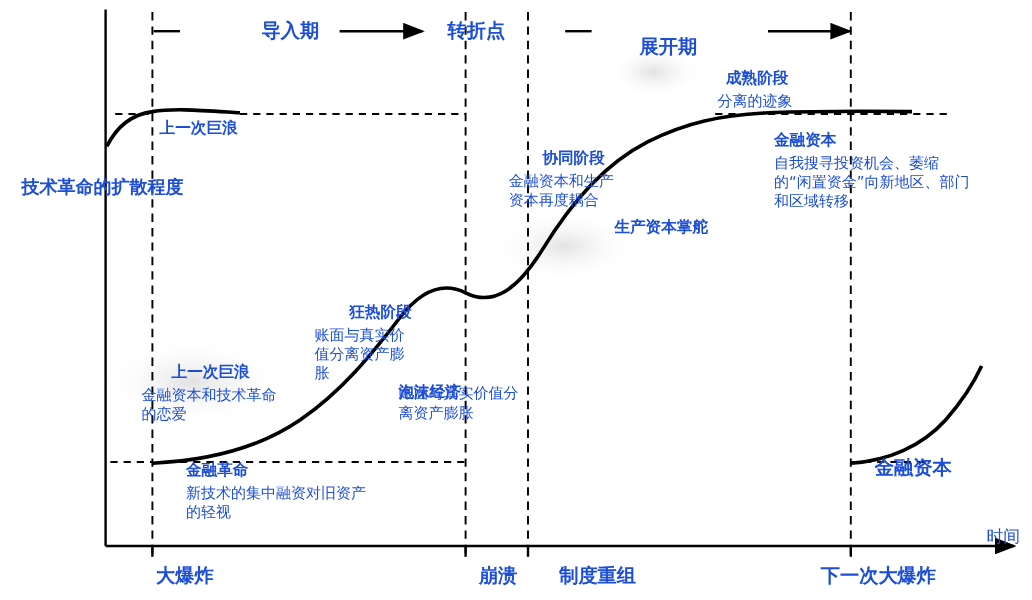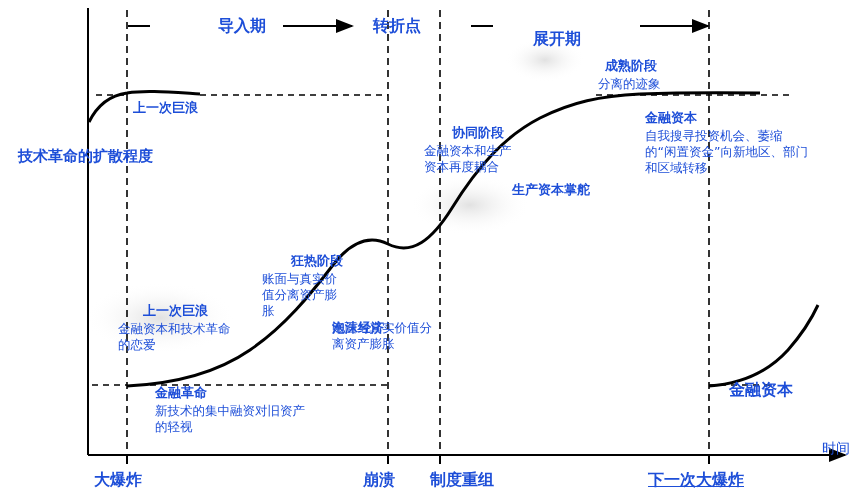--- a/index.html
+++ b/index.html
@@ -44,20 +44,21 @@
   
   .phase-hdr {
     font-size: 16px;
     font-weight: bold;
   }
 
   
   .evt {
     font-size: 16px;
     font-weight: bold;
+    margin-left: 36px;
   }
 
   
   .ann-title {
     font-size: 13px;
     font-weight: bold;
   }
   .ann-body {
     font-size: 12.5px;
     line-height: 1.28;
@@ -154,15 +155,15 @@
 
   <div class="lbl ann-title" style="left:605px; top:58px;">成熟阶段</div>
   <div class="lbl ann-body" style="left:598px; top:76px;">分离的迹象</div>
 
   <div class="lbl ann-title" style="left:645px; top:110px;">金融资本</div>
   <div class="lbl ann-body" style="left:645px; top:128px; width:165px; white-space:normal;">自我搜寻投资机会、萎缩的“闲置资金”向新地区、部门和区域转移</div>
 
   <div class="lbl evt" style="left:94px; top:470px;">大爆炸</div>
   <div class="lbl evt" style="left:363px; top:470px;">崩溃</div>
   <div class="lbl evt" style="left:430px; top:470px;">制度重组</div>
-  <div class="lbl evt" style="left:648px; top:470px;text-decoration:underline;">下一次大爆炸</div>
+  <div class="lbl evt" style="left:648px; top:470px;">下一次大爆炸</div>
 
 </div>
 
 </body></html>

